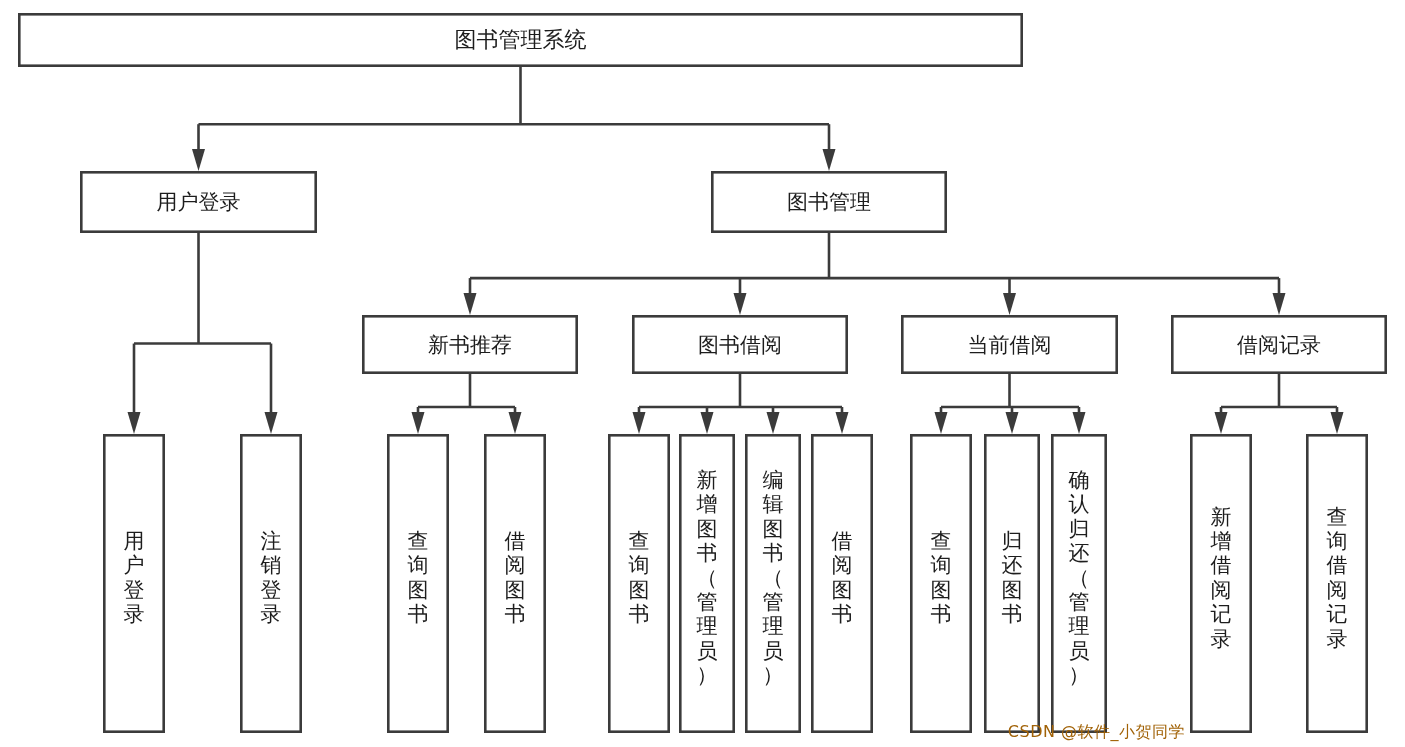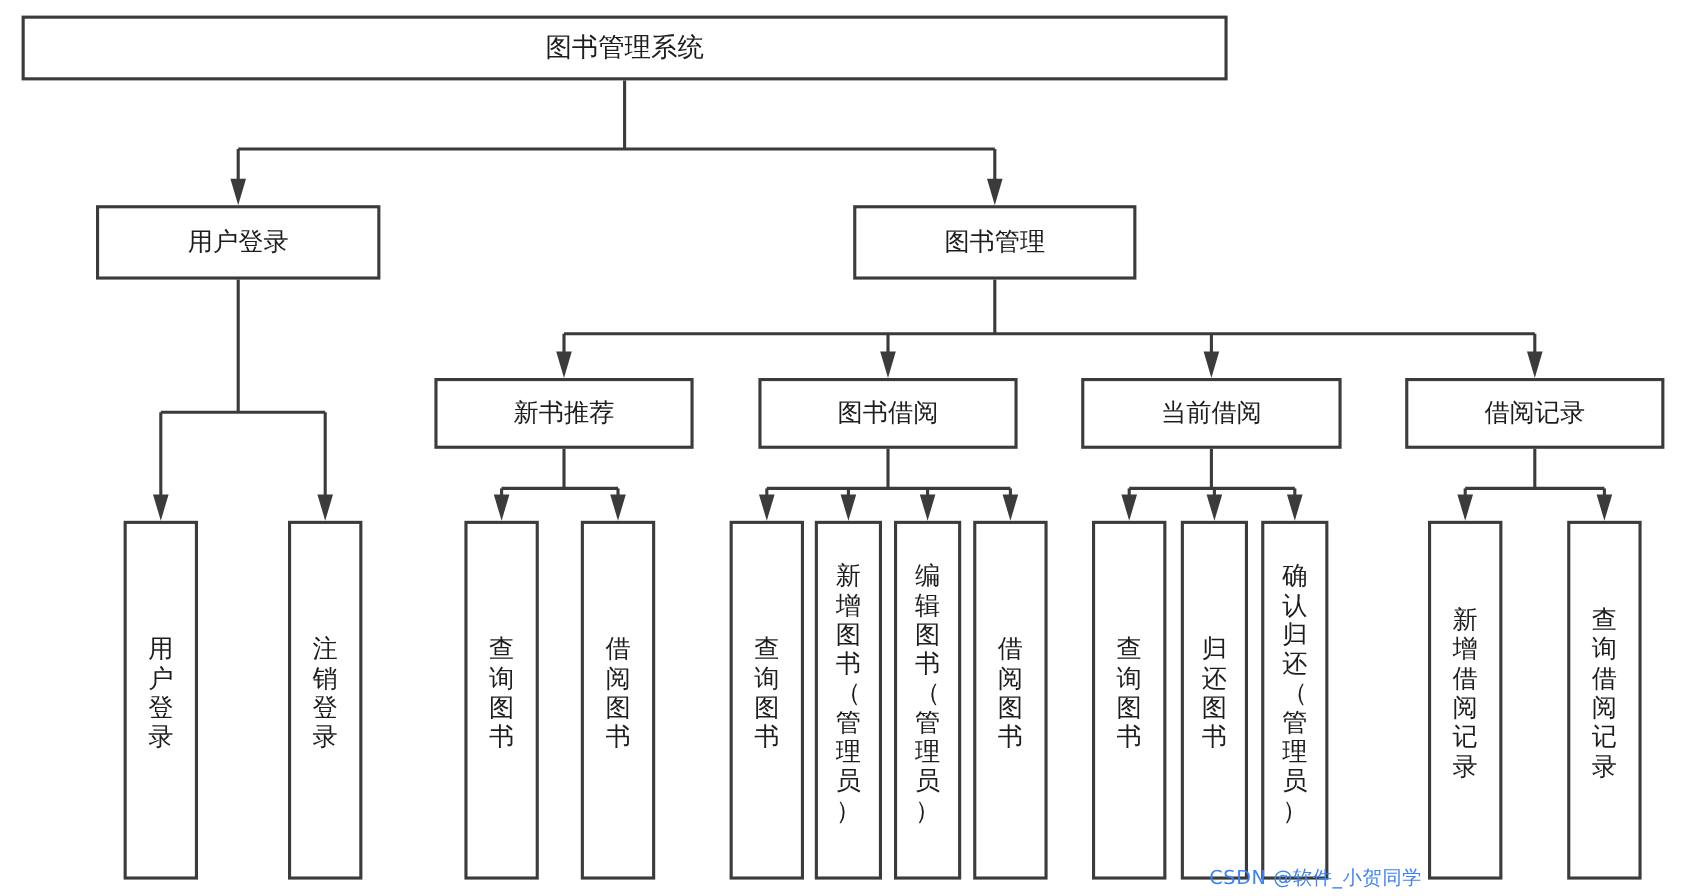--- a/index.html
+++ b/index.html
@@ -58,21 +58,21 @@
     font-size: 21px;
     text-anchor: middle;
     white-space: pre;
   }
   .watermark {
     position: absolute;
     right: 8px;
     bottom: 4px;
     font-family: "DejaVu Sans", "Liberation Sans", sans-serif;
     font-size: 16px;
-    color: #3b82f6;
+    color: #a16207;
     letter-spacing: 0.5px;
     user-select: none;
   }
 </style>
 </head>
 <body>
 
 <div id="diagram-root">
   <svg id="tree-svg" viewBox="0 0 1405 747">
     <g id="edges-layer">

